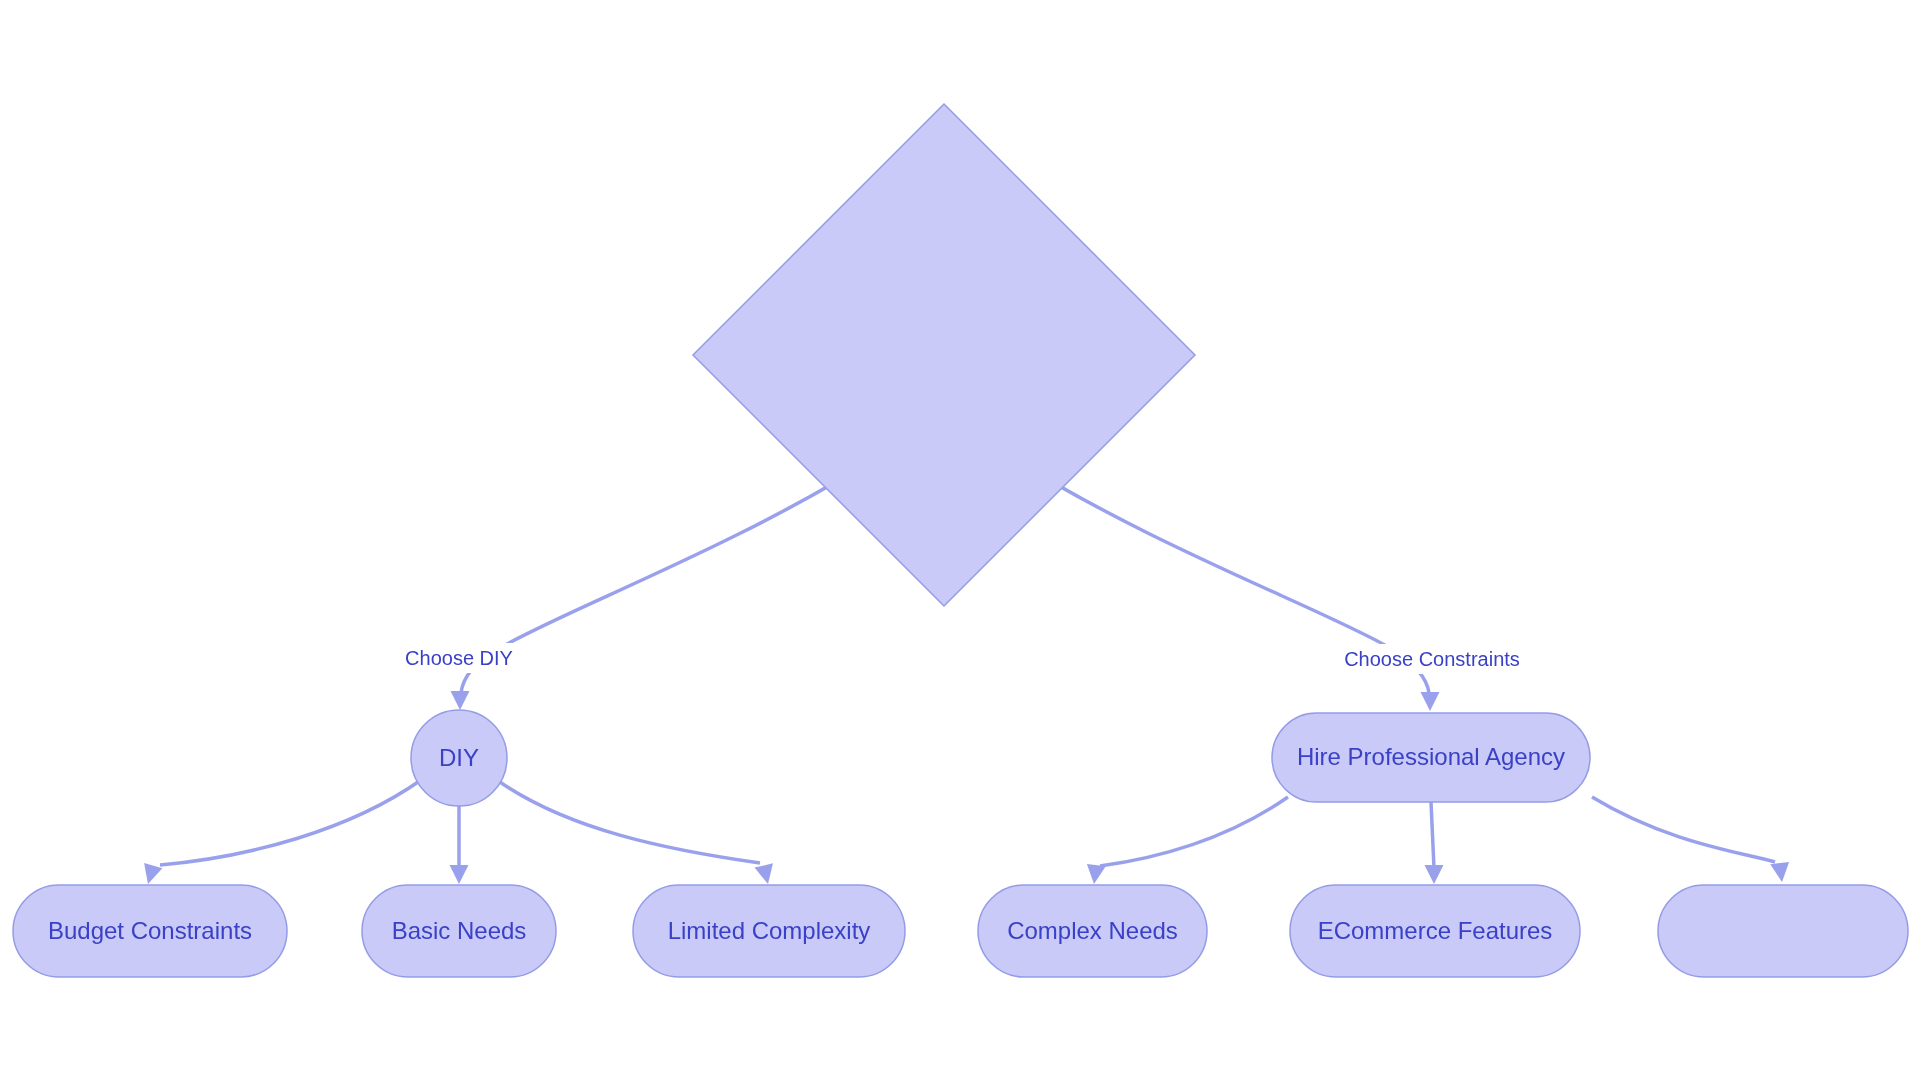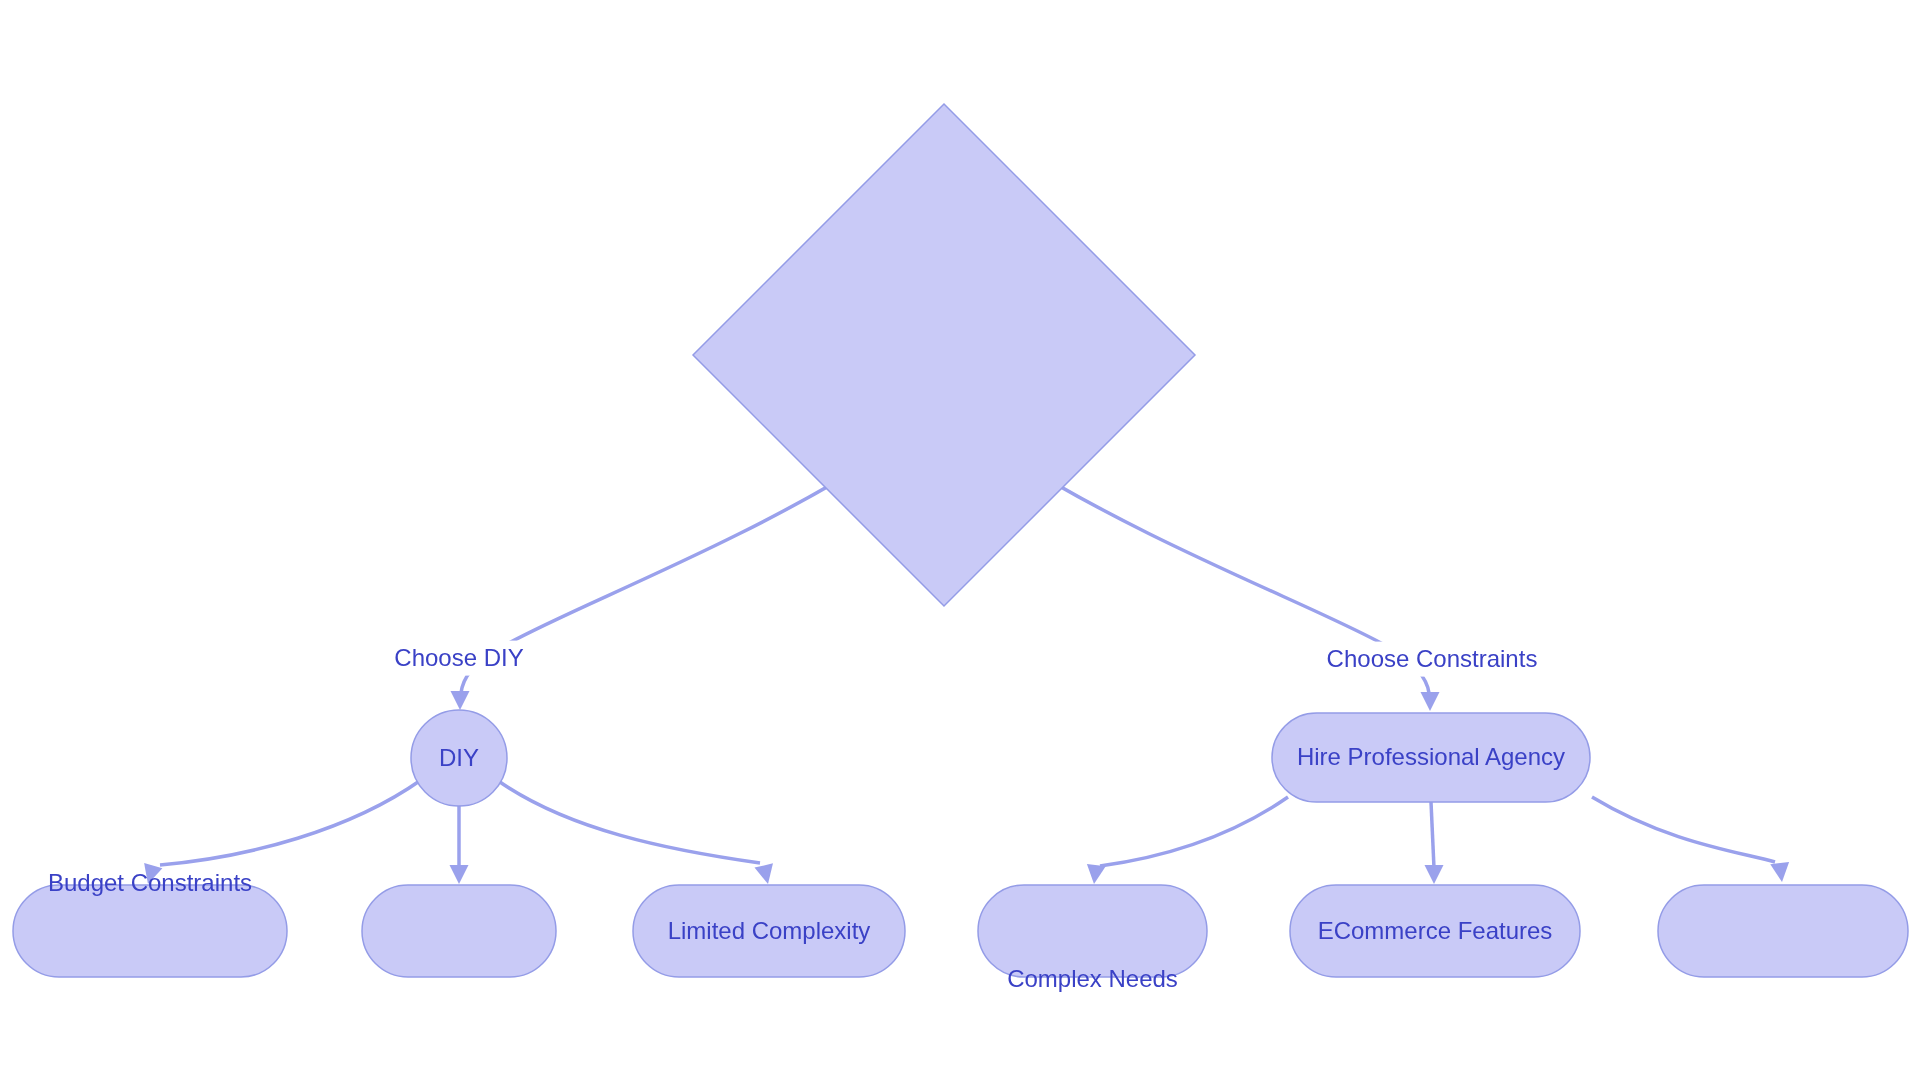--- a/index.html
+++ b/index.html
@@ -24,21 +24,21 @@
   .shape{fill:var(--node-fill);stroke:var(--node-border);stroke-width:1.5;}
   .node-label{
     position:absolute;
     display:flex;align-items:center;justify-content:center;text-align:center;
     color:var(--text);font-size:24px;line-height:1.2;
     pointer-events:none;
   }
   .edge-label{
     position:absolute;transform:translate(-50%,-50%);
     background:var(--background);
-    color:var(--text);font-size:24px;line-height:1.2;white-space:nowrap;
+    color:var(--text);font-size:20px;line-height:1.2;white-space:nowrap;
     padding:3px 6px;
   }
 </style>
 </head>
 <body>
 
 <div class="canvas">
 
   <svg class="diagram" width="1920" height="1083" viewBox="0 0 1920 1083">
 
@@ -72,21 +72,22 @@
       <rect class="shape" x="362" y="885" width="194" height="92" rx="46"></rect>
       <rect class="shape" x="633" y="885" width="272" height="92" rx="46"></rect>
       <rect class="shape" x="978" y="885" width="229" height="92" rx="46"></rect>
       <rect class="shape" x="1290" y="885" width="290" height="92" rx="46"></rect>
       <rect class="shape" x="1658" y="885" width="250" height="92" rx="46"></rect>
     </g>
   </svg>
 
   <div class="node-label" style="left:409px;top:733px;width:100px;height:50px;">DIY</div>
   <div class="node-label" style="left:1272px;top:713px;width:318px;height:89px;">Hire Professional Agency</div>
-  <div class="node-label" style="left:13px;top:837px;width:274px;height:92px;">Budget Constraints</div>
+  <div class="node-label" style="left:13px;top:885px;width:274px;height:92px;">Budget Constraints</div>
+  <div class="node-label" style="left:362px;top:885px;width:194px;height:92px;">Basic Needs</div>
   <div class="node-label" style="left:633px;top:885px;width:272px;height:92px;">Limited Complexity</div>
-  <div class="node-label" style="left:978px;top:885px;width:229px;height:92px;margin-top:48px;">Complex Needs</div>
+  <div class="node-label" style="left:978px;top:885px;width:229px;height:92px;">Complex Needs</div>
   <div class="node-label" style="left:1290px;top:885px;width:290px;height:92px;">ECommerce Features</div>
 
   <div class="edge-label" style="left:459px;top:658px;">Choose DIY</div>
   <div class="edge-label" style="left:1432px;top:659px;">Choose Constraints</div>
 
 </div>
 
 </body></html>

